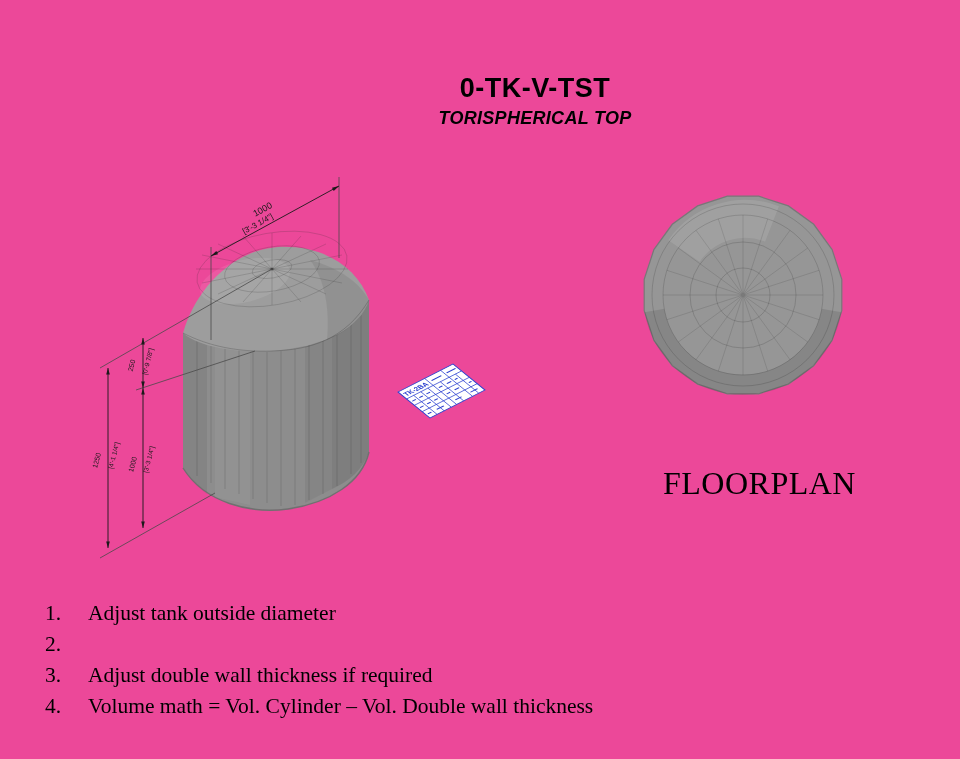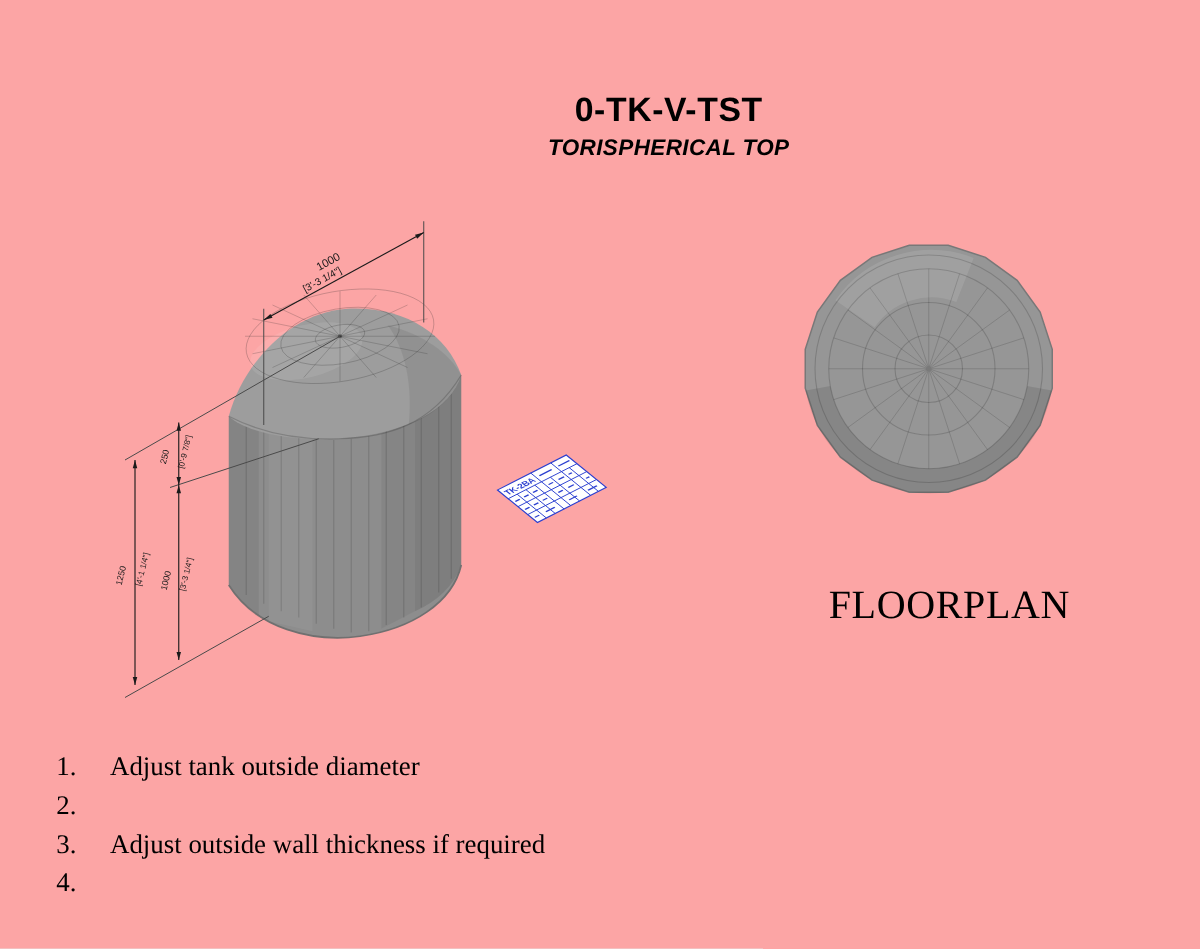--- a/index.html
+++ b/index.html
@@ -1,17 +1,17 @@
 <!DOCTYPE html>
 <html><head>
 <meta charset="utf-8">
 <style>
   html,body{margin:0;padding:0;background:#e8e8e8;}
   .canvas{
-    position:relative;width:960px;height:759px;background:#fca5a5;
+    position:relative;width:960px;height:759px;background:#ec4899;
     font-family:"Liberation Serif",serif;color:#000;overflow:hidden;margin:0 auto;
   }
   .title-wrap{
     position:absolute;left:115px;top:74px;width:840px;text-align:center;
     font-family:"Liberation Sans",sans-serif;
   }
   .doc-title{font-size:27px;font-weight:bold;letter-spacing:.5px;line-height:1.1;}
   .doc-subtitle{font-size:18px;font-weight:bold;font-style:italic;margin-top:4px;letter-spacing:.3px;}
   .drawing-svg{position:absolute;left:0;top:0;}
   .floorplan-label{
@@ -212,20 +212,21 @@
   <div class="notes">
     <div class="note-row">
       <span class="note-num">1.</span>
       <span>Adjust tank outside diameter</span>
     </div>
     <div class="note-row">
       <span class="note-num">2.</span>
     </div>
     <div class="note-row">
       <span class="note-num">3.</span>
-      <span>Adjust outside wall thickness if required</span>
+      <span>Adjust double wall thickness if required</span>
     </div>
     <div class="note-row">
       <span class="note-num">4.</span>
+      <span>Volume math = Vol. Cylinder – Vol. Double wall thickness</span>
     </div>
   </div>
 
 </div>
 
 </body></html>

